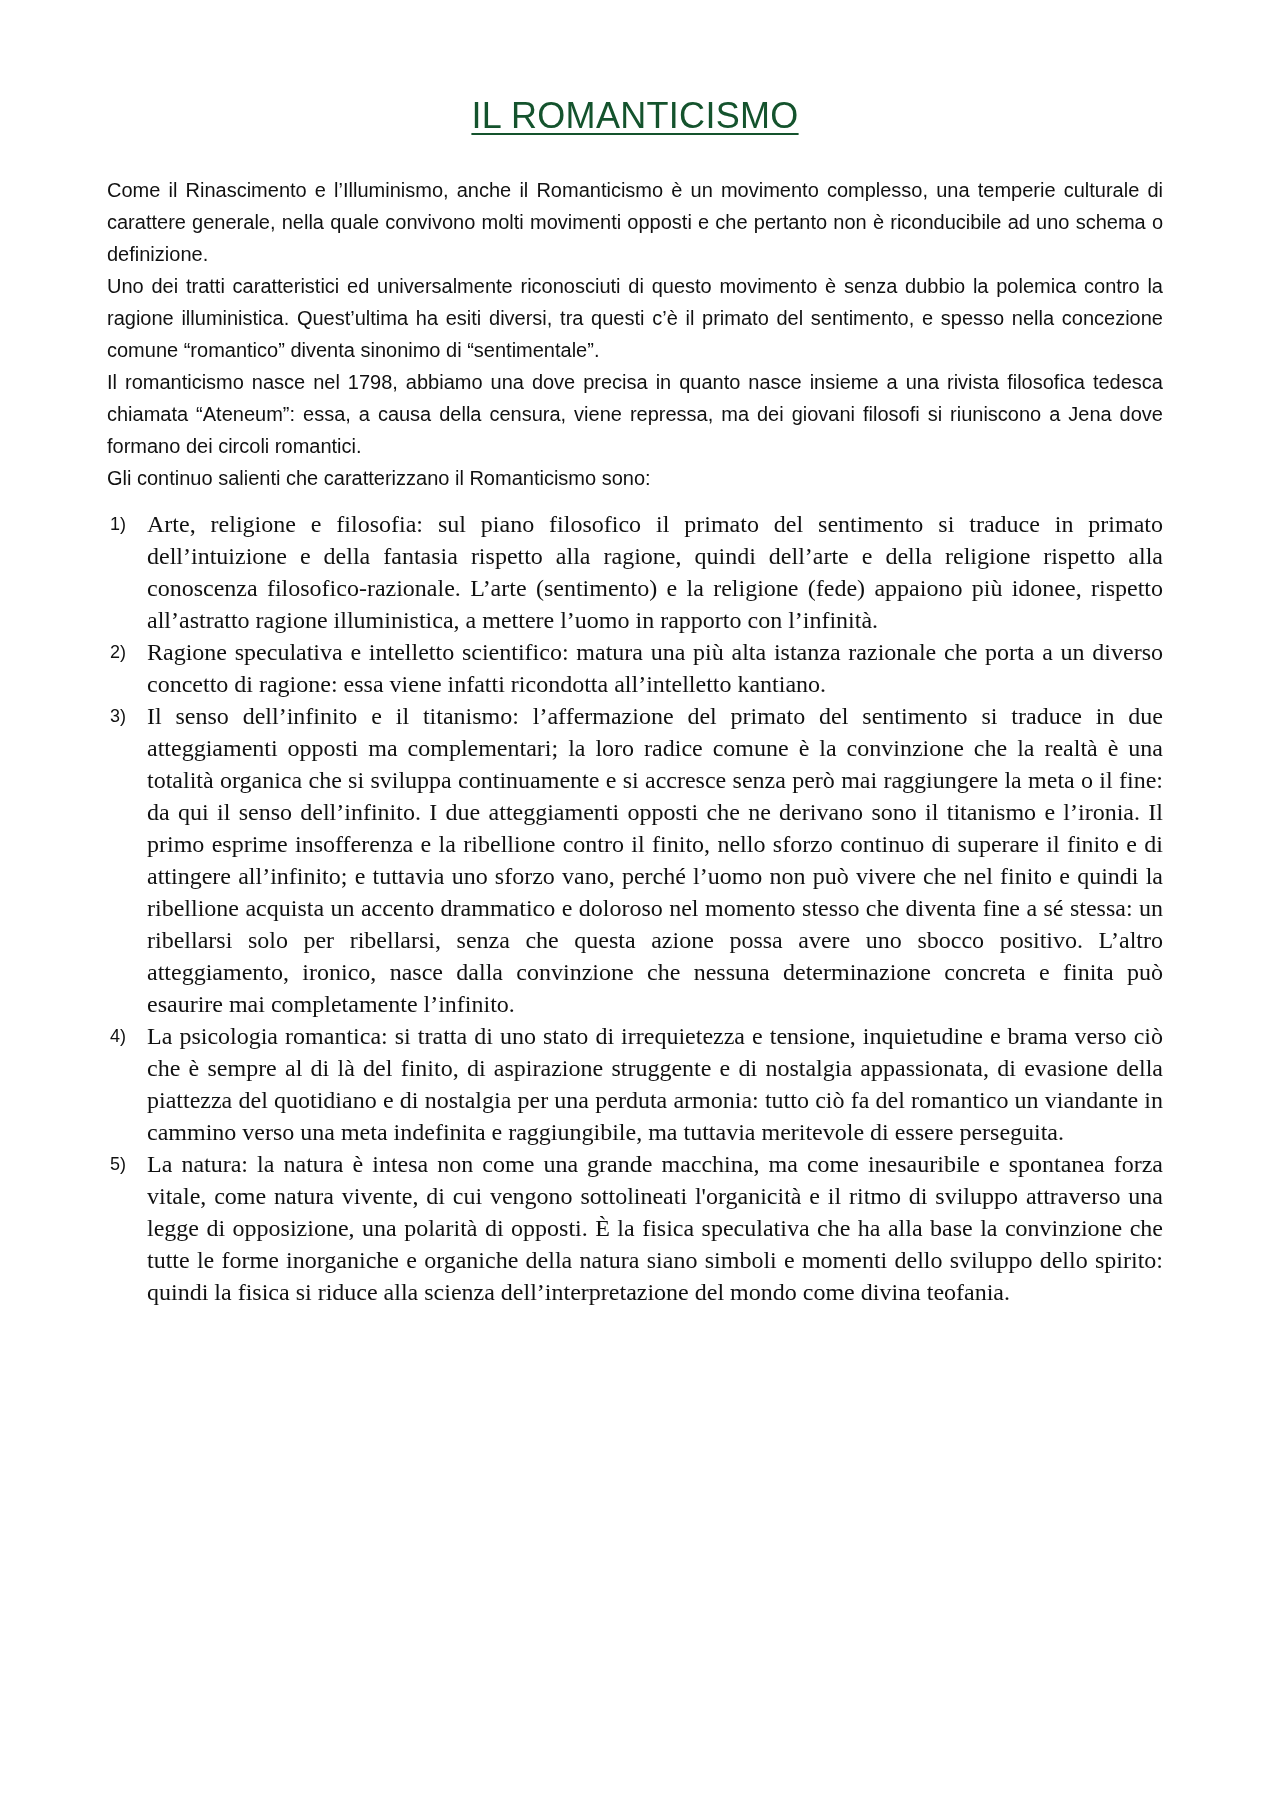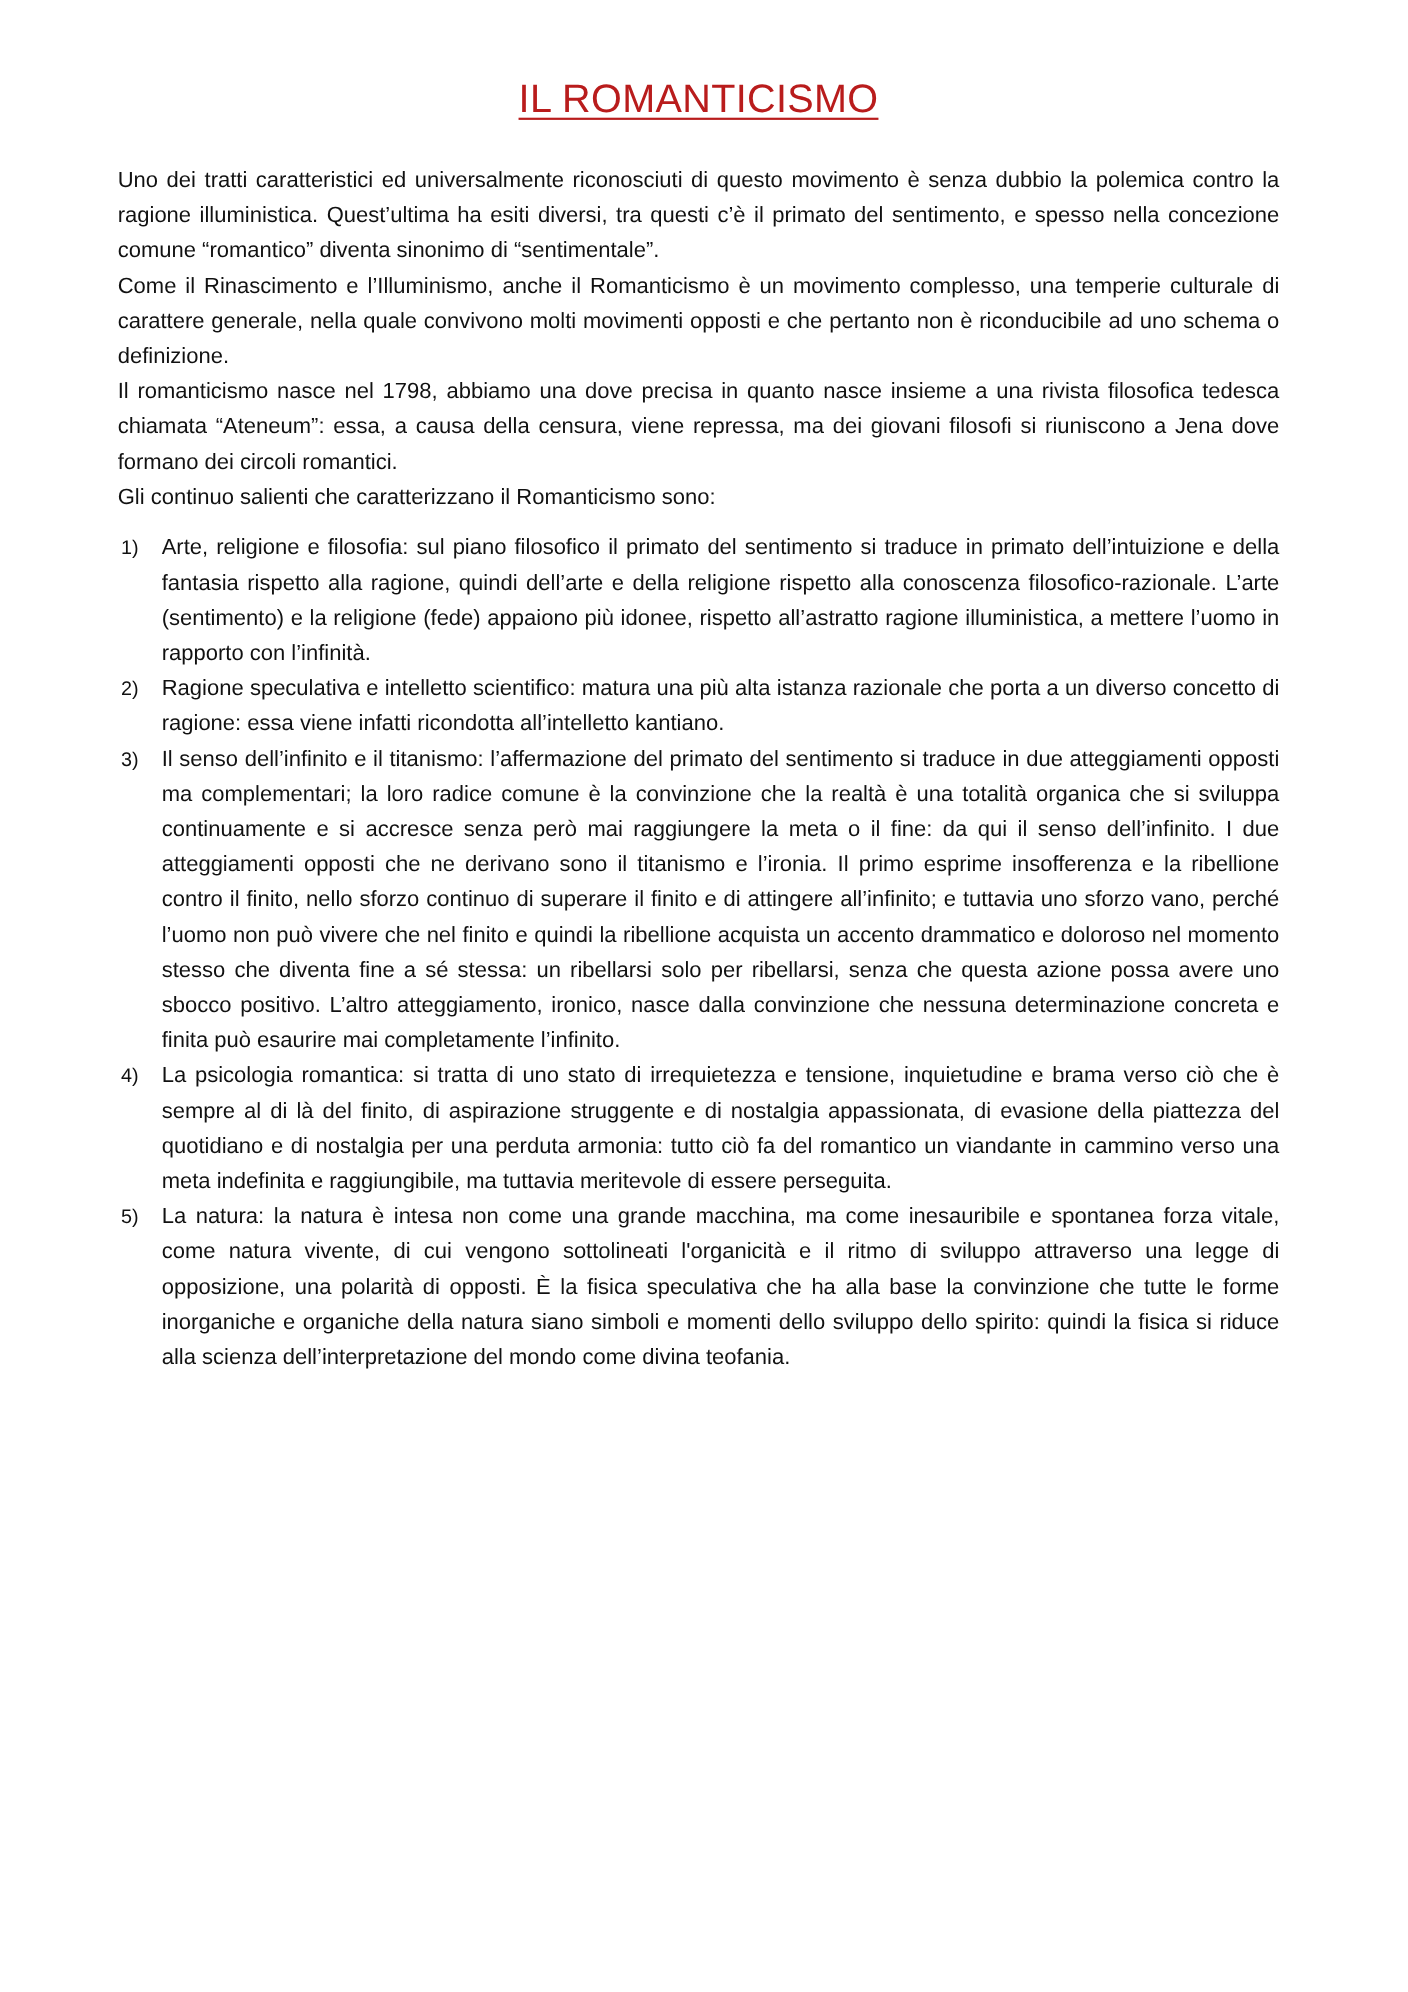--- a/index.html
+++ b/index.html
@@ -16,27 +16,27 @@
       color: #111111;
     }
     .page {
       position: absolute;
       left: 107px;
       top: 0;
       width: 1056px;
     }
     .title {
       margin: 0;
-      padding-top: 68px;
+      padding-top: 94px;
       text-align: center;
       font-weight: normal;
       font-size: 36px;
       line-height: 44px;
       letter-spacing: 0.3px;
-      color: #b91c1c;
+      color: #14532d;
     }
     .title span {
       text-decoration: underline;
       text-decoration-thickness: 2px;
       text-underline-offset: 5px;
     }
     .intro {
       margin-top: 36px;
     }
     .para {
@@ -57,38 +57,39 @@
       margin: 0;
     }
     .list-num {
       position: absolute;
       left: 3px;
       top: 0;
       font-size: 18px;
       line-height: 32px;
     }
     .list-text {
-      font-size: 20px;
+      font-size: 24px;
       line-height: 32px;
       text-align: justify;
       text-align-last: left;
       display: block;
+      font-family: Liberation Serif, serif;
     }
   </style>
 </head>
 <body>
 
 <div class="page">
   <h1 class="title">
     <span>IL ROMANTICISMO</span>
   </h1>
 
   <div class="intro">
+    <p class="para">Come il Rinascimento e l’Illuminismo, anche il Romanticismo è un movimento complesso, una temperie culturale di carattere generale, nella quale convivono molti movimenti opposti e che pertanto non è riconducibile ad uno schema o definizione.</p>
     <p class="para">Uno dei tratti caratteristici ed universalmente riconosciuti di questo movimento è senza dubbio la polemica contro la ragione illuministica. Quest’ultima ha esiti diversi, tra questi c’è il primato del sentimento, e spesso nella concezione comune “romantico” diventa sinonimo di “sentimentale”.</p>
-    <p class="para">Come il Rinascimento e l’Illuminismo, anche il Romanticismo è un movimento complesso, una temperie culturale di carattere generale, nella quale convivono molti movimenti opposti e che pertanto non è riconducibile ad uno schema o definizione.</p>
     <p class="para">Il romanticismo nasce nel 1798, abbiamo una dove precisa in quanto nasce insieme a una rivista filosofica tedesca chiamata “Ateneum”: essa, a causa della censura, viene repressa, ma dei giovani filosofi si riuniscono a Jena dove formano dei circoli romantici.</p>
     <p class="para">Gli continuo salienti che caratterizzano il Romanticismo sono:</p>
   </div>
 
   <ol class="list">
     <li class="list-item">
       <span class="list-num">1)</span>
       <span class="list-text">Arte, religione e filosofia: sul piano filosofico il primato del sentimento si traduce in primato dell’intuizione e della fantasia rispetto alla ragione, quindi dell’arte e della religione rispetto alla conoscenza filosofico-razionale. L’arte (sentimento) e la religione (fede) appaiono più idonee, rispetto all’astratto ragione illuministica, a mettere l’uomo in rapporto con l’infinità.</span>
     </li>
     <li class="list-item">

